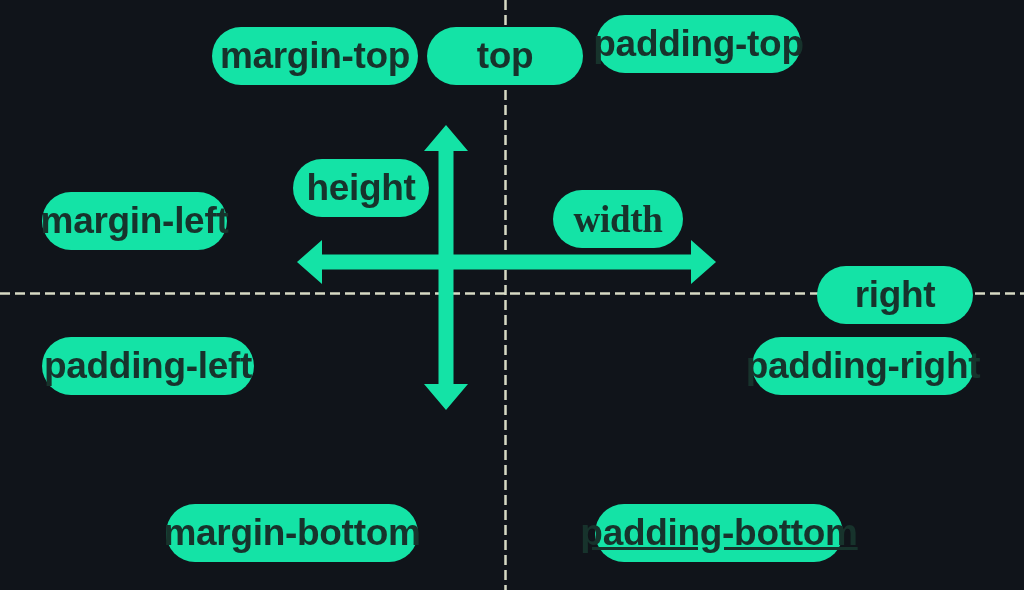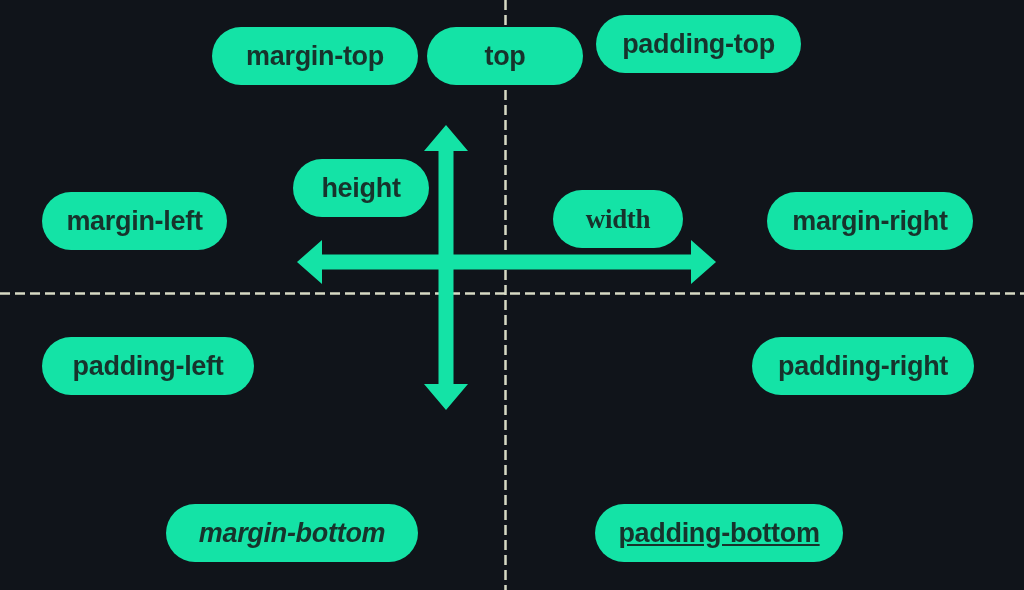--- a/index.html
+++ b/index.html
@@ -22,21 +22,21 @@
     position:absolute;inset:0;
     width:1024px;height:590px;
     display:block;
   }
   .pill{
     position:absolute;
     height:58px;
     border-radius:29px;
     background:var(--accent);
     color:var(--pill-text);
-    font-size:27px;
+    font-size:37px;
     font-weight:bold;
     letter-spacing:-0.3px;
     display:flex;
     align-items:center;
     justify-content:center;
     white-space:nowrap;
   }
 </style>
 </head>
 <body>
@@ -56,19 +56,19 @@
   <div class="pill" style="left:212px;top:27px;width:206px;">margin-top</div>
   <div class="pill" style="left:427px;top:27px;width:156px;">top</div>
   <div class="pill" style="left:596px;top:15px;width:205px;">padding-top</div>
 
   <div class="pill" style="left:293px;top:159px;width:136px;">height</div>
   <div class="pill" style="left:553px;top:190px;width:130px;font-family:Liberation Serif, serif;">width</div>
 
   <div class="pill" style="left:42px;top:192px;width:185px;">margin-left</div>
   <div class="pill" style="left:42px;top:337px;width:212px;">padding-left</div>
 
-  <div class="pill" style="left:767px;top:192px;width:206px;">margin-right</div>
+  <div class="pill" style="left:817px;top:266px;width:156px;">right</div>
   <div class="pill" style="left:752px;top:337px;width:222px;text-align:center;">padding-right</div>
 
-  <div class="pill" style="left:166px;top:504px;width:252px;font-style:italic;">margin-bottom</div>
+  <div class="pill" style="left:166px;top:504px;width:252px;">margin-bottom</div>
   <div class="pill" style="left:595px;top:504px;width:248px;text-decoration:underline;">padding-bottom</div>
 
 </div>
 
 </body></html>

